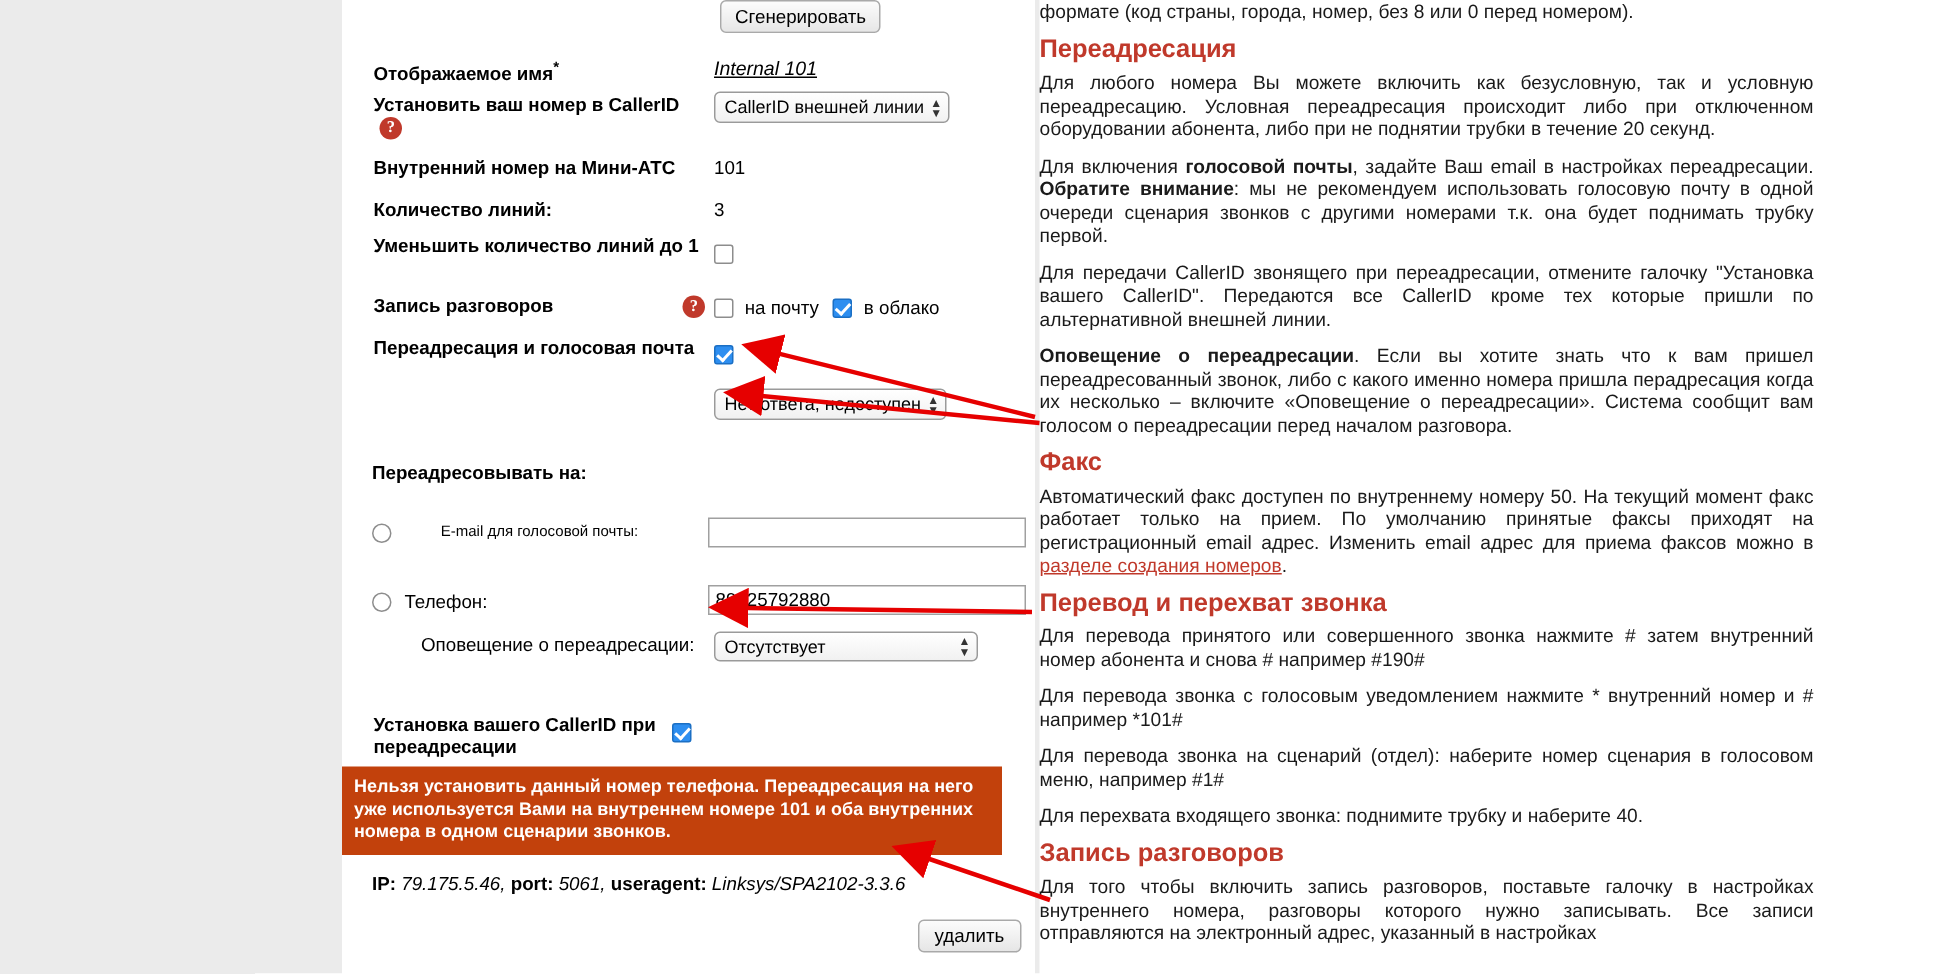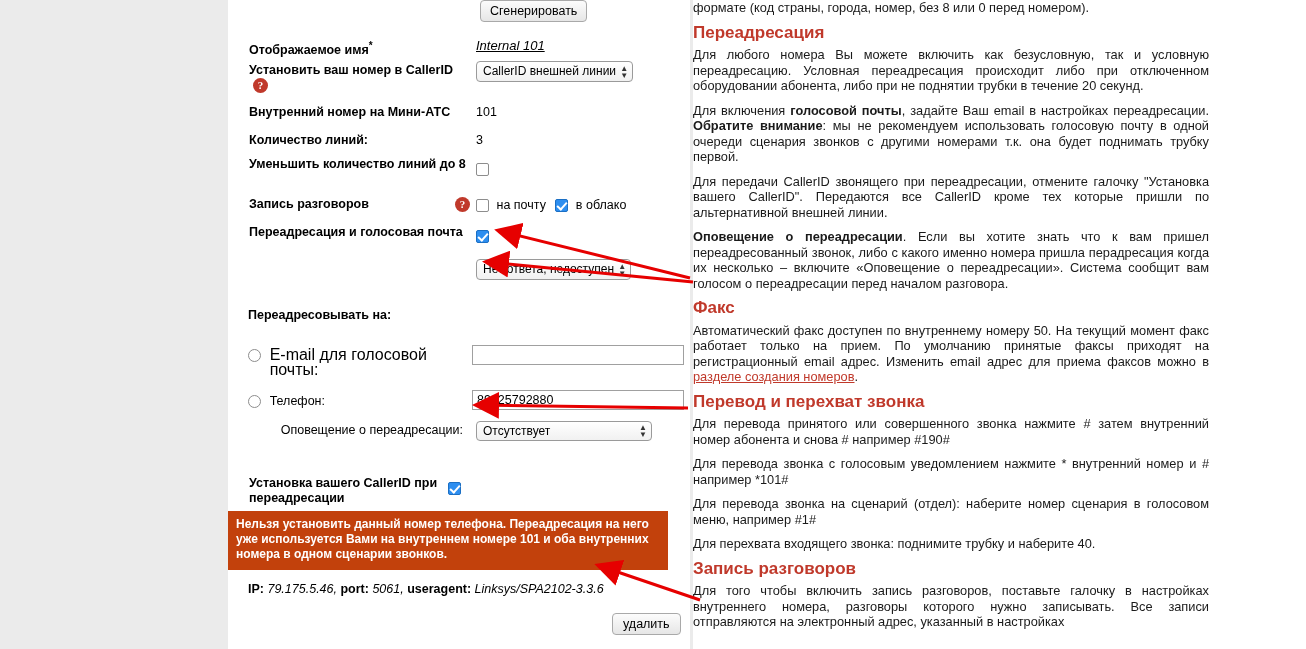--- a/index.html
+++ b/index.html
@@ -258,21 +258,21 @@
       <div class="flabel">Внутренний номер на Мини-АТС</div>
       <div class="fval">101</div>
     </div>
 
     <div class="frow" style="top:133px;">
       <div class="flabel">Количество линий:</div>
       <div class="fval">3</div>
     </div>
 
     <div class="frow" style="top:157px;">
-      <div class="flabel">Уменьшить количество линий до 8</div>
+      <div class="flabel">Уменьшить количество линий до 1</div>
       <div class="fval" style="top:5px;">
         <span class="cb"></span>
       </div>
     </div>
 
     <div class="frow" style="top:197px;">
       <div class="flabel">
         <span>Запись разговоров</span>
       </div>
       <div style="position:absolute;left:207px;top:-1px;">
@@ -302,21 +302,21 @@
       </div>
     </div>
 
     <div class="frow" style="top:308px;">
       <div class="section-head">Переадресовывать на:</div>
     </div>
 
     <div class="frow" style="top:347px;">
       <div style="position:absolute;left:0;top:0;width:225px;">
         <span class="radio"></span>
-        <span style="margin-left:5px;font-size:16px;line-height:15px;display:inline-block;vertical-align:top;width:180px;">E-mail для голосовой почты:</span>
+        <span style="margin-left:5px;font-size:10px;line-height:15px;display:inline-block;vertical-align:top;width:180px;text-align:center;">E-mail для голосовой почты:</span>
       </div>
       <div style="position:absolute;left:224px;top:-2px;">
         <input class="text-input" style="width: 212px;" value="">
       </div>
     </div>
 
     <div class="frow" style="top:393px;">
       <div style="position:absolute;left:0;top:0;">
         <span class="radio"></span>
         <span style="margin-left:5px;font-size:12.5px;">Телефон:</span>

